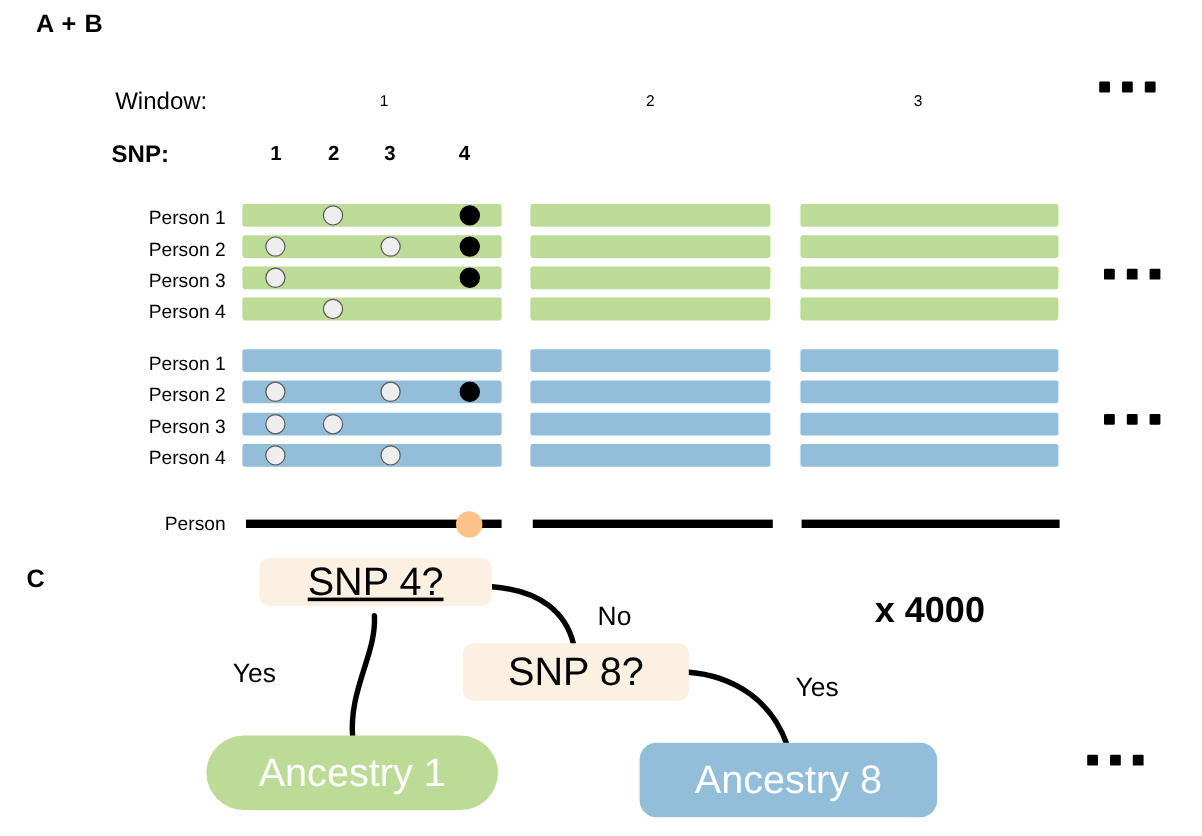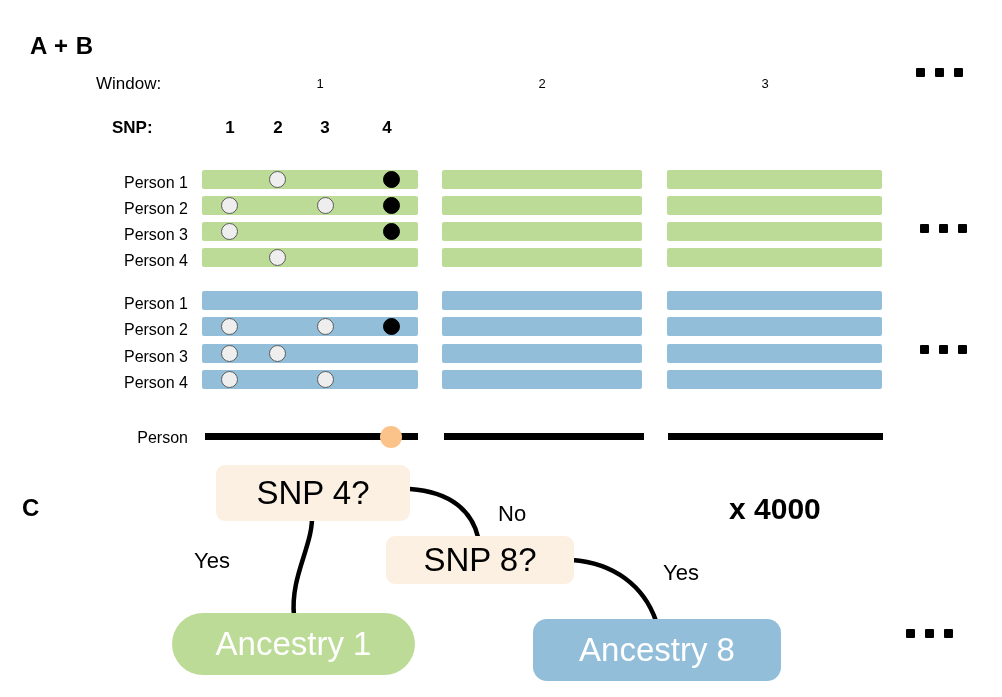--- a/index.html
+++ b/index.html
@@ -10,36 +10,35 @@
     color:#000000;
     overflow:hidden;
   }
   #stage{position:relative;width:1002px;height:697px;}
 
   .abs{position:absolute;}
 
   
   .panel-letter{
     font-weight:bold;
-    font-size:24px;
+    font-size:21px;
     letter-spacing:0.5px;
     line-height:1;
     white-space:nowrap;
-    margin-top:24px;
   }
 
   
   .row-label{
     font-size:16px;
     text-align:right;
     white-space:nowrap;
     line-height:19px;
   }
   .axis-label{
-    font-size:17px;
+    font-size:20px;
     white-space:nowrap;
     line-height:1;
   }
   .axis-label.bold{font-weight:bold;}
   .window-num{
     font-size:13px;
     text-align:center;
     white-space:nowrap;
     line-height:1;
   }
@@ -160,21 +159,21 @@
   <div class="abs window-num" style="left:280px;top:77px;width:80px;">1</div>
   <div class="abs window-num" style="left:502px;top:77px;width:80px;">2</div>
   <div class="abs window-num" style="left:725px;top:77px;width:80px;">3</div>
 
   <div class="dots" style="left:916px;top:68px;">
     <i></i>
       <i></i>
       <i></i>
   </div>
 
-  <div class="abs axis-label bold" style="left:112px;top:119px;">SNP:</div>
+  <div class="abs axis-label bold" style="left:93px;top:119px;">SNP:</div>
 
   <div class="abs snp-num" style="left:208px;top:119px;width:44px;">1</div>
   <div class="abs snp-num" style="left:256px;top:119px;width:44px;">2</div>
   <div class="abs snp-num" style="left:303px;top:119px;width:44px;">3</div>
   <div class="abs snp-num" style="left:365px;top:119px;width:44px;">4</div>
 
   <div class="abs row-label" style="left:0px;top:173px;width:188px;">Person 1</div>
   <div class="abs row-label" style="left:0px;top:199px;width:188px;">Person 2</div>
   <div class="abs row-label" style="left:0px;top:225px;width:188px;">Person 3</div>
   <div class="abs row-label" style="left:0px;top:251px;width:188px;">Person 4</div>
@@ -260,21 +259,21 @@
 
   <svg class="tree-lines" viewBox="0 0 1002 697">
 
     <path d="M 312 513 C 314 545, 290 575, 294 616" fill="none" stroke="#000000" stroke-width="4.5" stroke-linecap="round"></path>
 
     <path d="M 410 489 C 452 492, 472 512, 478 537" fill="none" stroke="#000000" stroke-width="4.5" stroke-linecap="round"></path>
 
     <path d="M 572 560 C 614 563, 644 586, 656 621" fill="none" stroke="#000000" stroke-width="4.5" stroke-linecap="round"></path>
   </svg>
 
-  <div class="node question" style="left:216px;top:465px;width:194px;height:56px;">SNP 4?</div>
+  <div class="node question" style="left:216px;top:465px;width:194px;height:40px;text-decoration:underline;">SNP 4?</div>
   <div class="node question" style="left:386px;top:536px;width:188px;height:48px;">SNP 8?</div>
 
   <div class="node leaf green" style="left:172px;top:613px;width:243px;height:62px;">Ancestry 1</div>
   <div class="node leaf blue" style="left:533px;top:619px;width:248px;height:62px;">Ancestry 8</div>
 
   <div class="edge-label" style="left:194px;top:550px;">Yes</div>
   <div class="edge-label" style="left:498px;top:503px;">No</div>
   <div class="edge-label" style="left:663px;top:562px;">Yes</div>
 
   <div class="multiplier" style="left:729px;top:494px;">x 4000</div>

